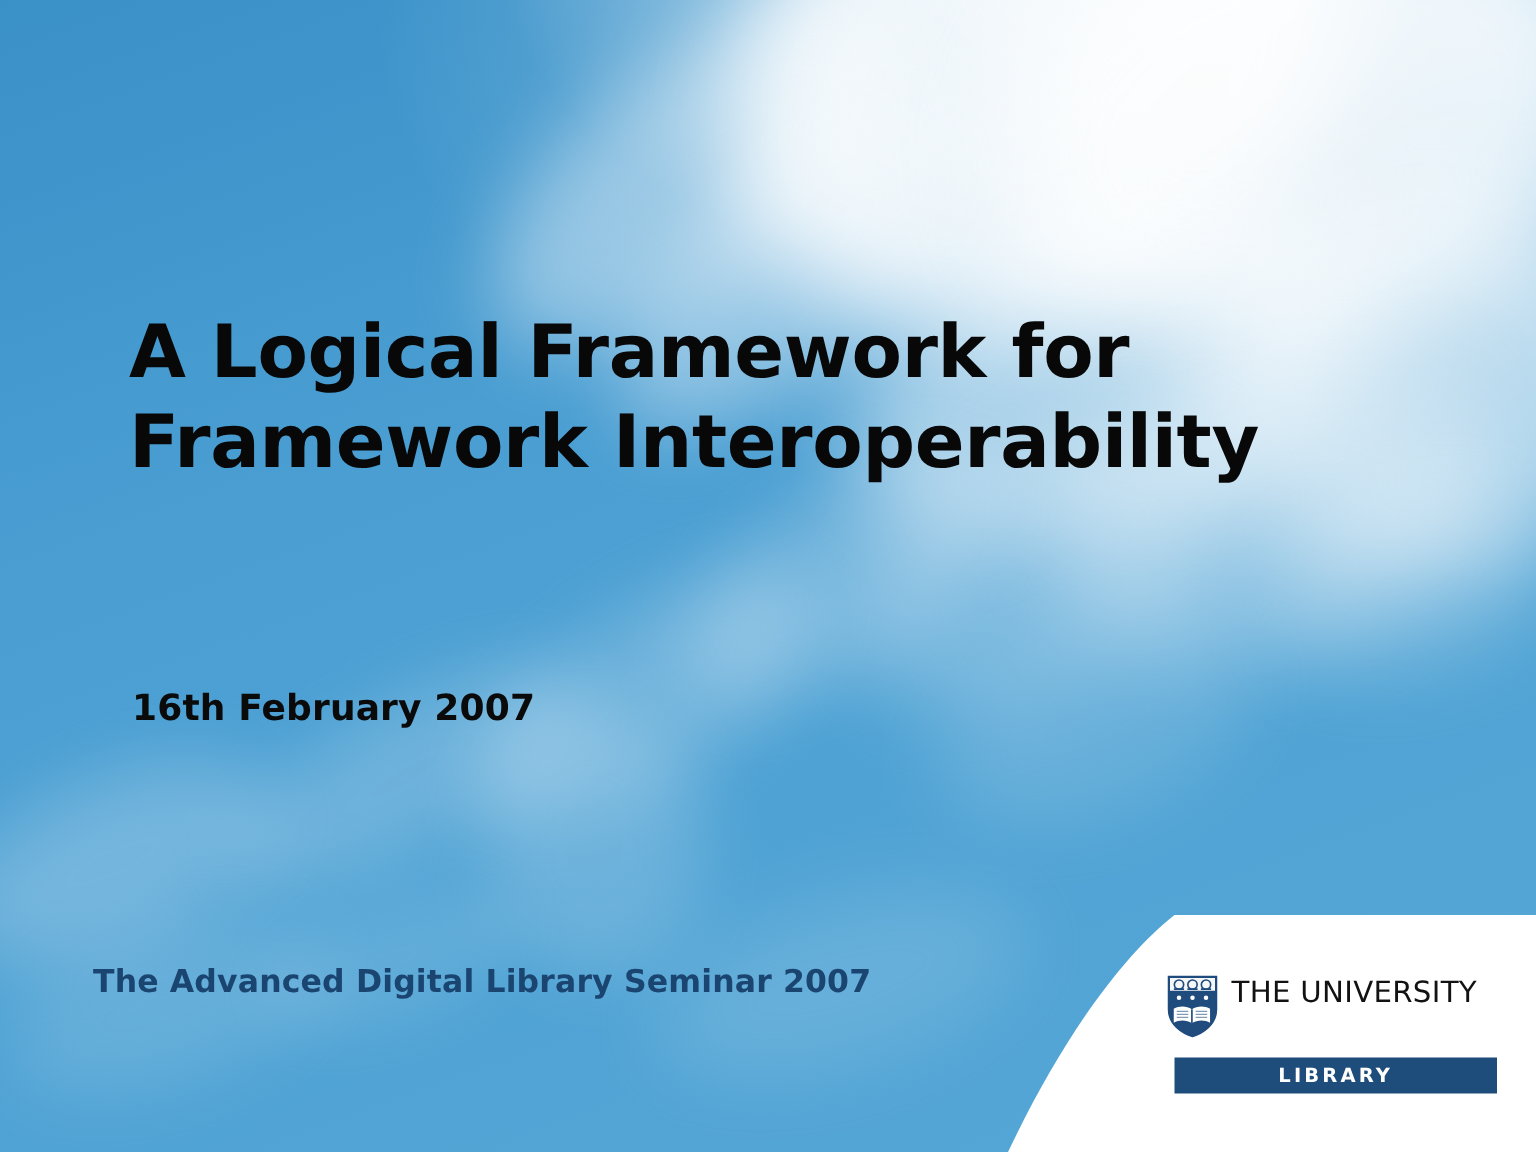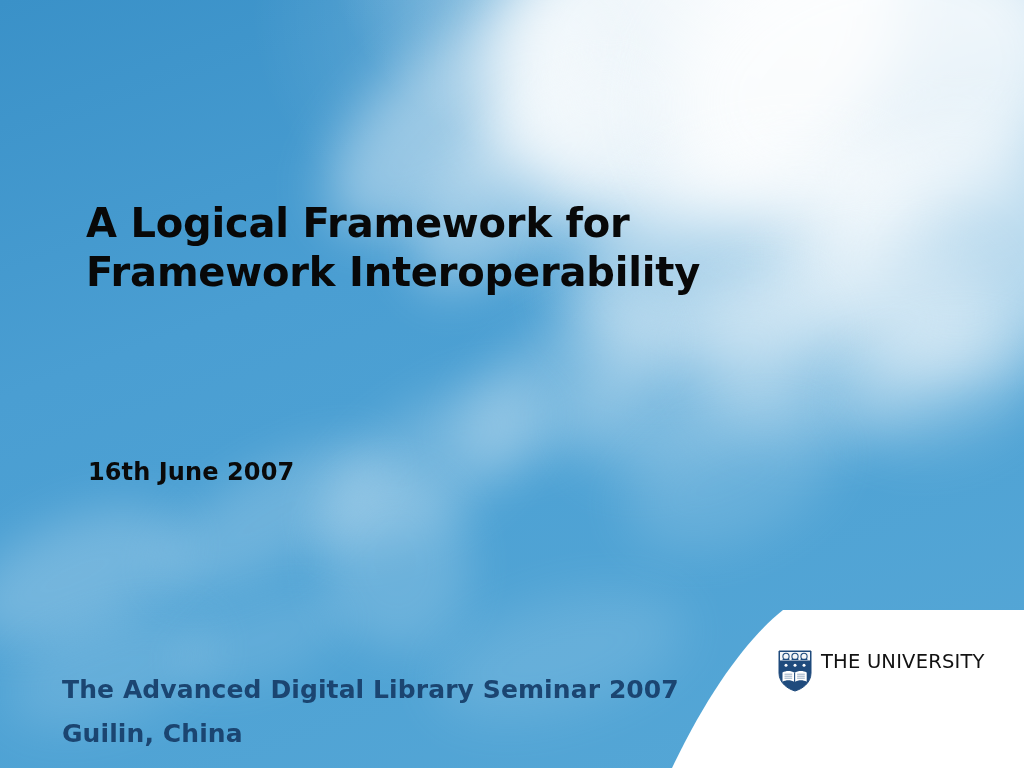--- a/index.html
+++ b/index.html
@@ -74,43 +74,43 @@
          filter: blur(20px); transform: rotate(-20deg); }
   .c18 { left: 430px; top: 600px;  width: 260px; height: 110px; opacity: .12;
          filter: blur(26px); transform: rotate(-16deg); }
 
   
   .title {
     position: absolute;
     left: 86px;
     top: 172px;
     width: 840px;
-    font-size: 40px;
+    font-size: 49px;
     font-weight: bold;
     line-height: 1.22;
     color: #080808;
     letter-spacing: -0.2px;
   }
   .title .line { display: block; }
 
   .date {
     position: absolute;
     left: 88px;
     top: 458px;
     font-size: 24px;
     font-weight: bold;
     color: #0a0a0a;
     letter-spacing: 0.1px;
   }
 
   .footer {
     position: absolute;
     left: 62px;
-    top: 668px;
-    font-size: 25px;
+    top: 636px;
+    font-size: 21px;
     font-weight: bold;
     line-height: 1.75;
     color: #1b4571;
     letter-spacing: 0.1px;
   }
   .footer .line { display: block; }
 
   
   .logo-panel {
     position: absolute;
@@ -195,25 +195,24 @@
   <div class="cloud c15"></div>
   <div class="cloud c16"></div>
   <div class="cloud c17"></div>
   <div class="cloud c18"></div>
 
   <h1 class="title">
     <span class="line">A Logical Framework for</span>
     <span class="line">Framework Interoperability</span>
   </h1>
 
-  <div class="date">16th June 2007</div>
+  <div class="date">16th February 2007</div>
 
   <div class="footer">
     <span class="line">The Advanced Digital Library Seminar 2007</span>
-    <span class="line">Guilin, China</span>
   </div>
 
   <div class="logo-panel">
     <svg class="panel-shape" viewBox="0 0 424 172" preserveAspectRatio="none">
       <path d="M 424 14 L 183 14 C 150 40 110 92 72 172 L 424 172 Z" fill="#ffffff"></path>
     </svg>
 
     <div class="logo-lockup">
       <svg class="crest" viewBox="0 0 34 42">
         <path d="M1 1 H33 V23 C33 33 24 39 17 41 C10 39 1 33 1 23 Z" fill="#1f4b7d" stroke="#1f4b7d" stroke-width="1"></path>
@@ -236,15 +235,16 @@
           <path d="M6.5 24.2 H14.2 M6.5 26.2 H14.2 M6.5 28.2 H14.2"></path>
           <path d="M19.1 24.2 H26.8 M19.1 26.2 H26.8 M19.1 28.2 H26.8"></path>
         </g>
       </svg>
 
       <span class="uni-words">
         <span class="line">THE UNIVERSITY</span>
       </span>
     </div>
 
+    <div class="library-bar">LIBRARY</div>
   </div>
 
 </div>
 
 </body></html>

